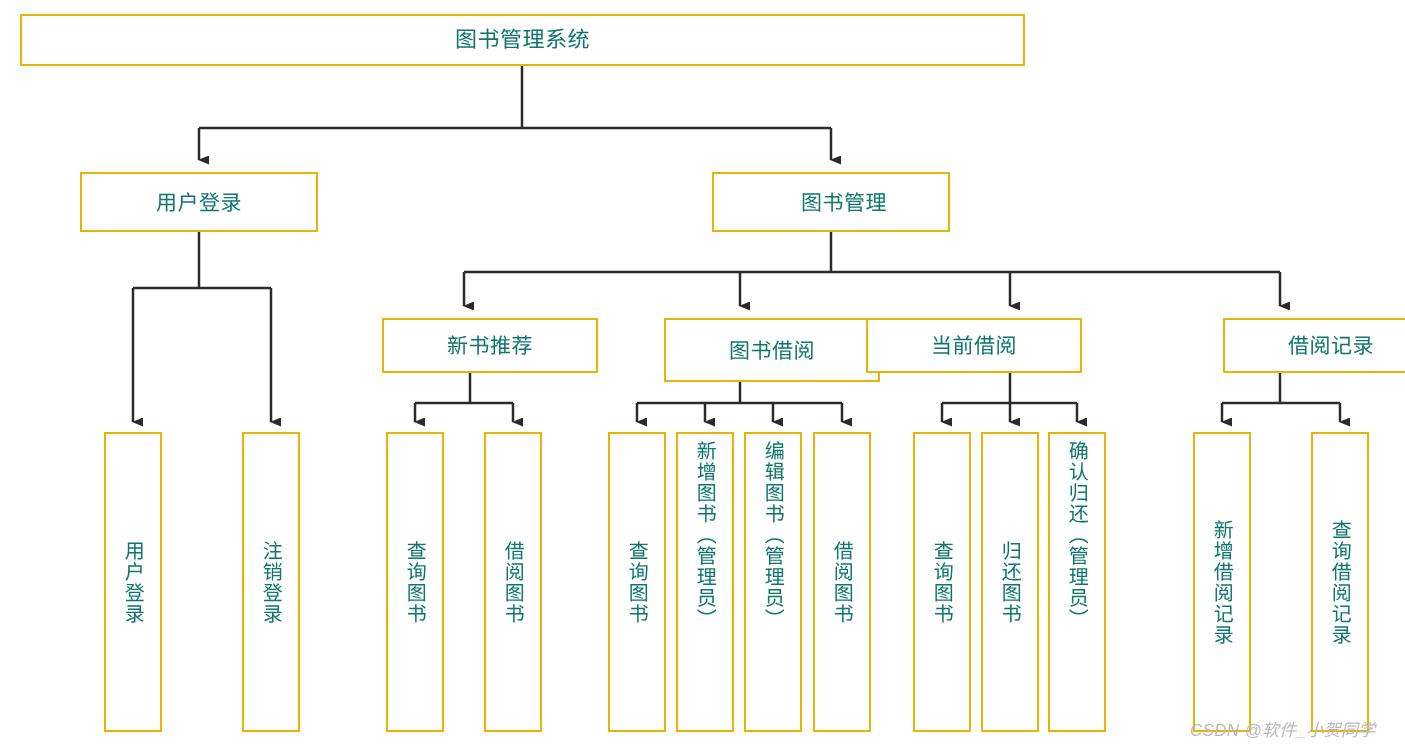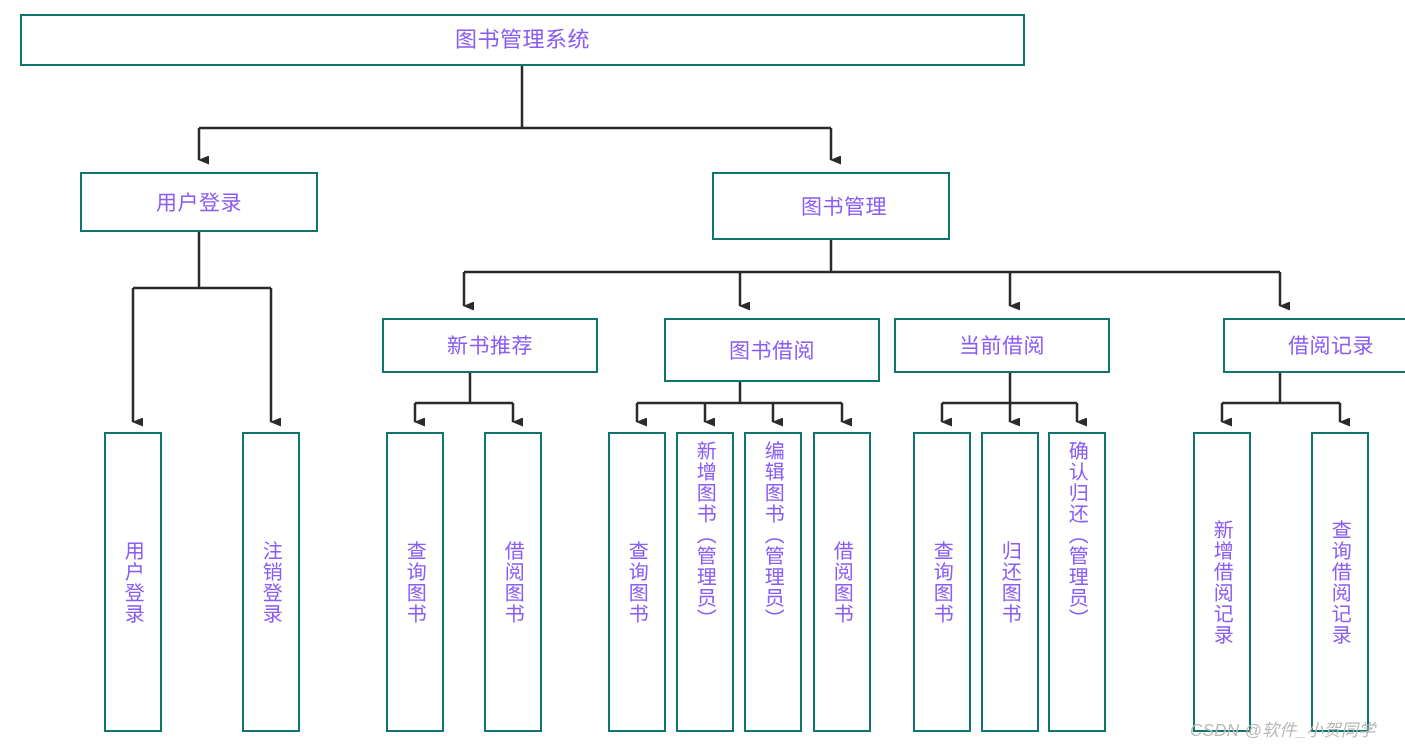--- a/index.html
+++ b/index.html
@@ -23,25 +23,25 @@
     left: 0;
     top: 0;
     width: 1405px;
     height: 747px;
     pointer-events: none;
   }
   .node {
     position: absolute;
     box-sizing: border-box;
     background: #ffffff;
-    border: 2px solid #0f766e;
+    border: 2px solid #eab308;
     display: flex;
     align-items: center;
     justify-content: center;
-    color: #8b5cf6;
+    color: #0f766e;
   }
   .node .nlabel {
     display: block;
     white-space: nowrap;
   }
   
   .node.horiz .nlabel {
     font-size: 21px;
     line-height: 1;
     letter-spacing: 0.5px;
@@ -130,33 +130,33 @@
   </svg>
 
   <div class="node horiz root" style="left:20px; top:14px; width:1005px; height:52px;">
     <span class="nlabel">图书管理系统</span>
   </div>
 
   <div class="node horiz" style="left:80px; top:172px; width:238px; height:60px;">
     <span class="nlabel">用户登录</span>
   </div>
 
-  <div class="node horiz" style="left:712px; top:172px; width:238px; height:68px;padding-left:26px;">
+  <div class="node horiz" style="left:712px; top:172px; width:238px; height:60px;padding-left:26px;">
     <span class="nlabel">图书管理</span>
   </div>
 
   <div class="node horiz" style="left:362px; top:318px; width:216px; height:55px;margin-left:20px;">
     <span class="nlabel">新书推荐</span>
   </div>
 
   <div class="node horiz" style="left:664px; top:318px; width:216px; height:64px;text-align:center;">
     <span class="nlabel">图书借阅</span>
   </div>
 
-  <div class="node horiz" style="left:894px; top:318px; width:216px; height:55px;">
+  <div class="node horiz" style="left:866px; top:318px; width:216px; height:55px;">
     <span class="nlabel">当前借阅</span>
   </div>
 
   <div class="node horiz" style="left:1223px; top:318px; width:216px; height:55px;">
     <span class="nlabel">借阅记录</span>
   </div>
 
   <div class="node vert" style="left:104px; top:432px; width:58px; height:300px;">
     <span class="nlabel">用户登录</span>
   </div>

